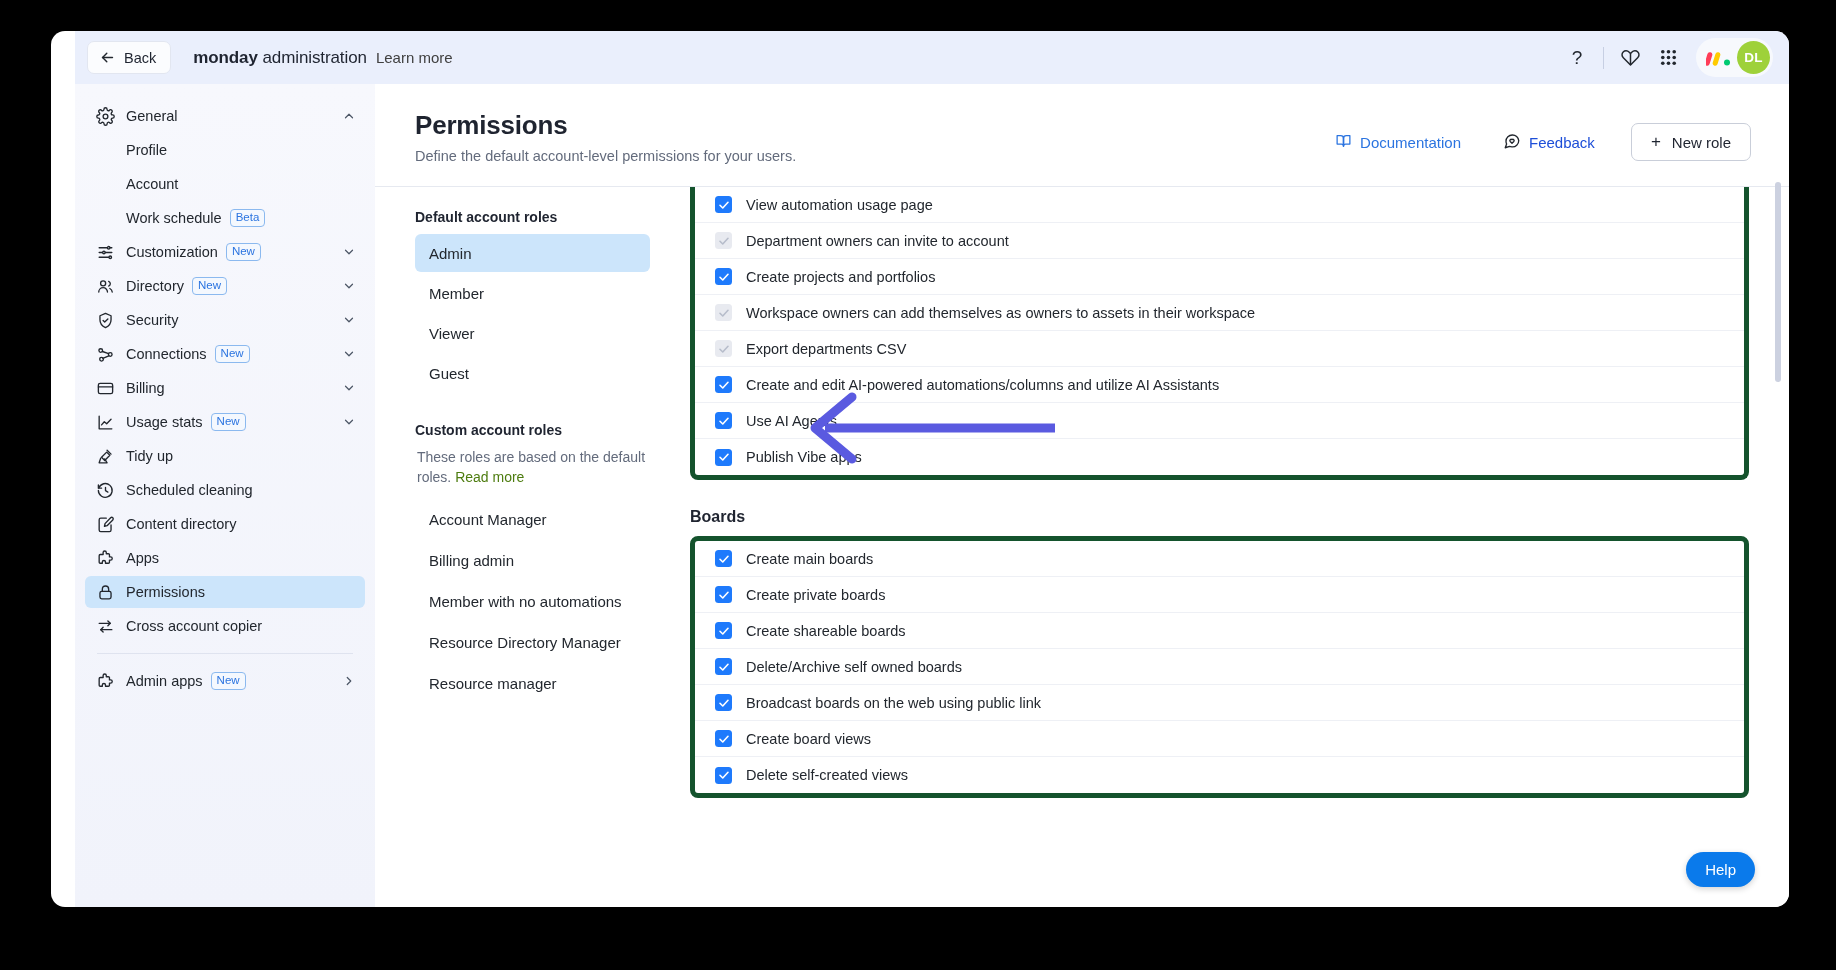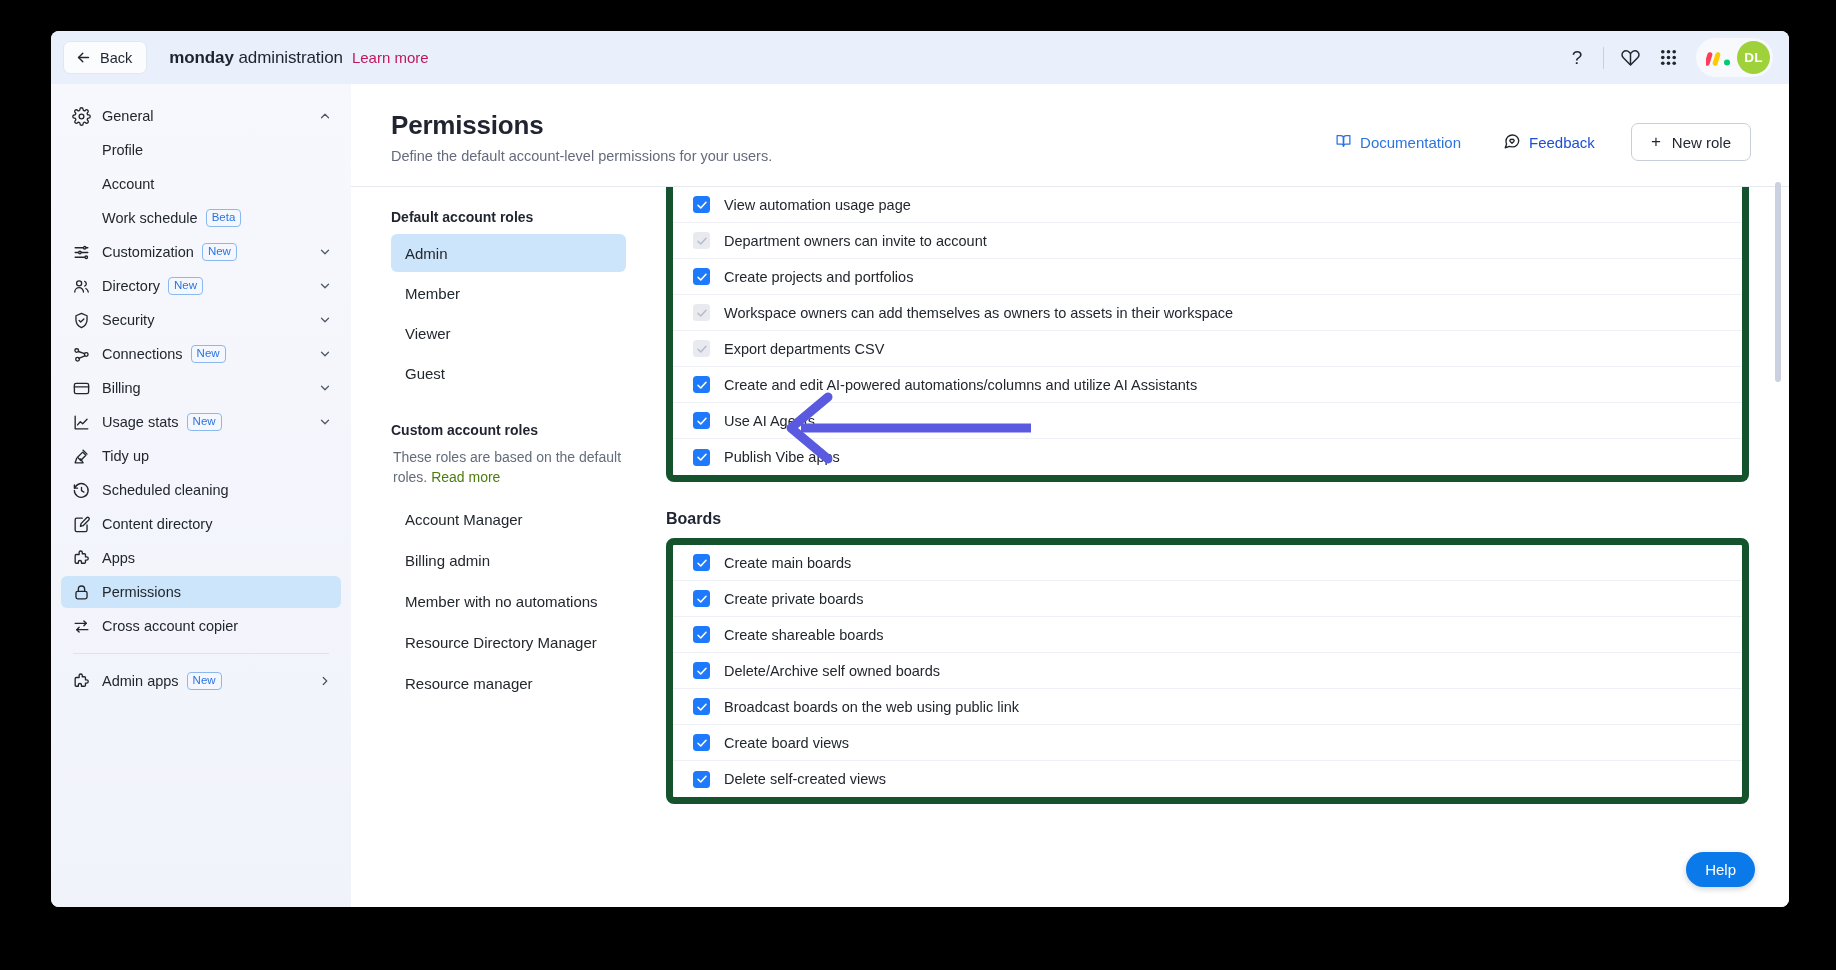--- a/index.html
+++ b/index.html
@@ -13,23 +13,24 @@
     position: absolute; left: 0; top: 0;
     width: 1836px; height: 970px;
     background: #000;
   }
   
   .window {
     position: absolute;
     left: 51px; top: 31px;
     width: 1738px; height: 876px;
     background: #ffffff;
-    border-radius: 8px;
+    border-radius: 14px;
     overflow: hidden;
     box-shadow: 0 6px 28px rgba(0,0,0,.45);
+    padding-left: 24px;
   }
 
   
   .topbar {
     position: relative;
     height: 53px;
     background: #eaeffc;
     display: flex;
     align-items: center;
     padding: 0 16px 0 12px;
@@ -49,21 +50,21 @@
     font-size: 17px;
     color: #1f2430;
     letter-spacing: -.1px;
     white-space: nowrap;
   }
   .brand b { font-weight: 700; }
   .brand .thin { font-weight: 400; }
   .learn-more {
     margin-left: 9px;
     font-size: 15px;
-    color: #be185d;
+    color: #404040;
     cursor: pointer;
   }
   .topbar-right {
     margin-left: auto;
     display: flex; align-items: center; gap: 0px;
   }
   .tb-icon {
     width: 38px; height: 38px;
     display: flex; align-items: center; justify-content: center;
     border-radius: 6px; cursor: pointer;
@@ -199,21 +200,21 @@
   .roles-desc a { color: #4d7c0f; text-decoration: none; cursor: pointer; }
 
   
   .perms {
     flex: 1 1 auto;
     padding: 0 40px 0 18px;
     position: relative;
     overflow: hidden;
   }
   .perm-group {
-    border: 7px solid #14532d;
+    border: 5px solid #14532d;
     border-radius: 8px;
     overflow: hidden;
     background: #fff;
   }
   .perm-group.top { border-top: none; border-top-left-radius: 0; border-top-right-radius: 0; }
   .perm-row {
     height: 36px;
     display: flex; align-items: center;
     padding: 0 0 0 20px;
     border-bottom: 1px solid #eef0f5;

